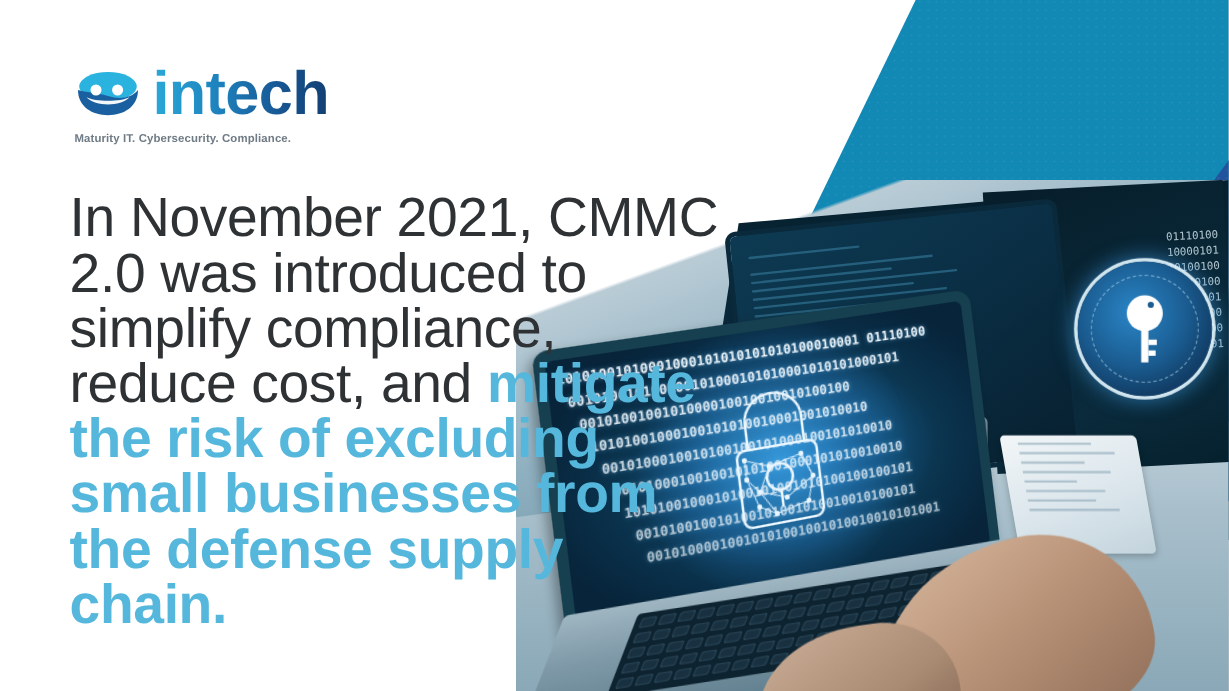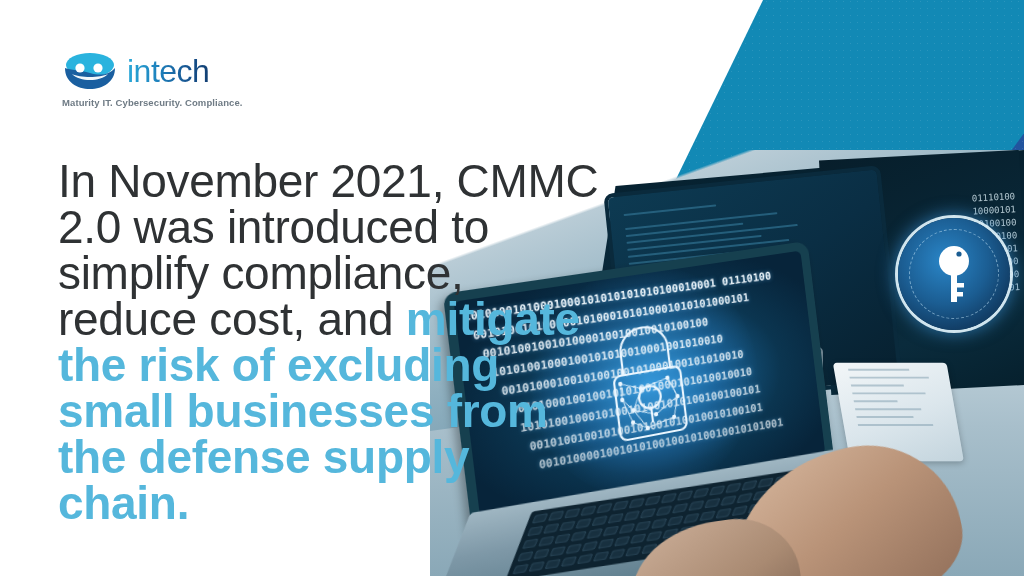--- a/index.html
+++ b/index.html
@@ -296,22 +296,22 @@
     width: 240px;
   }
   .logo-row {
     display: flex;
     align-items: center;
     gap: 9px;
   }
   .logo-mark { width: 56px; height: 38px; flex: none; }
   .logo-mark svg { width: 100%; height: 100%; display: block; }
   .logo-word {
-    font-size: 32px;
-    font-weight: normal;
+    font-size: 51px;
+    font-weight: bold;
     letter-spacing: -0.5px;
     line-height: 1;
     background: linear-gradient(90deg, #2aa9d8 0%, #1d7fbb 40%, #17538f 75%, #123f72 100%);
     -webkit-background-clip: text;
     background-clip: text;
     color: transparent;
   }
   .logo-tagline {
     margin-top: 7px;
     font-size: 9.5px;

